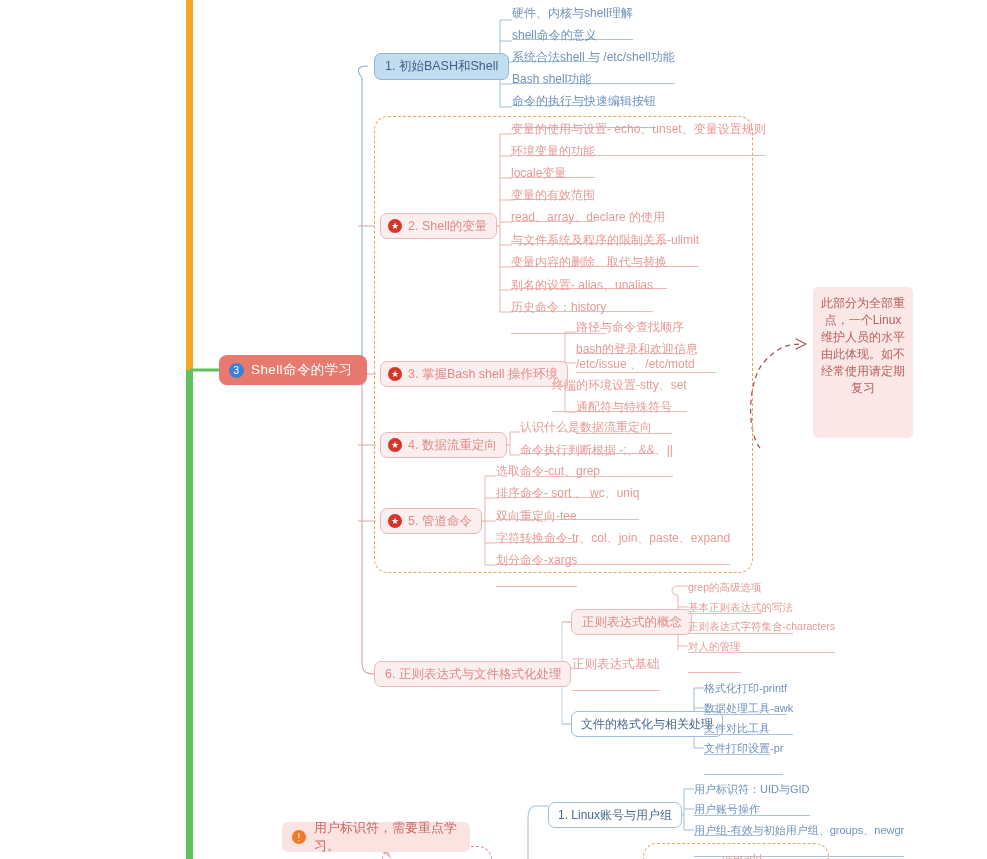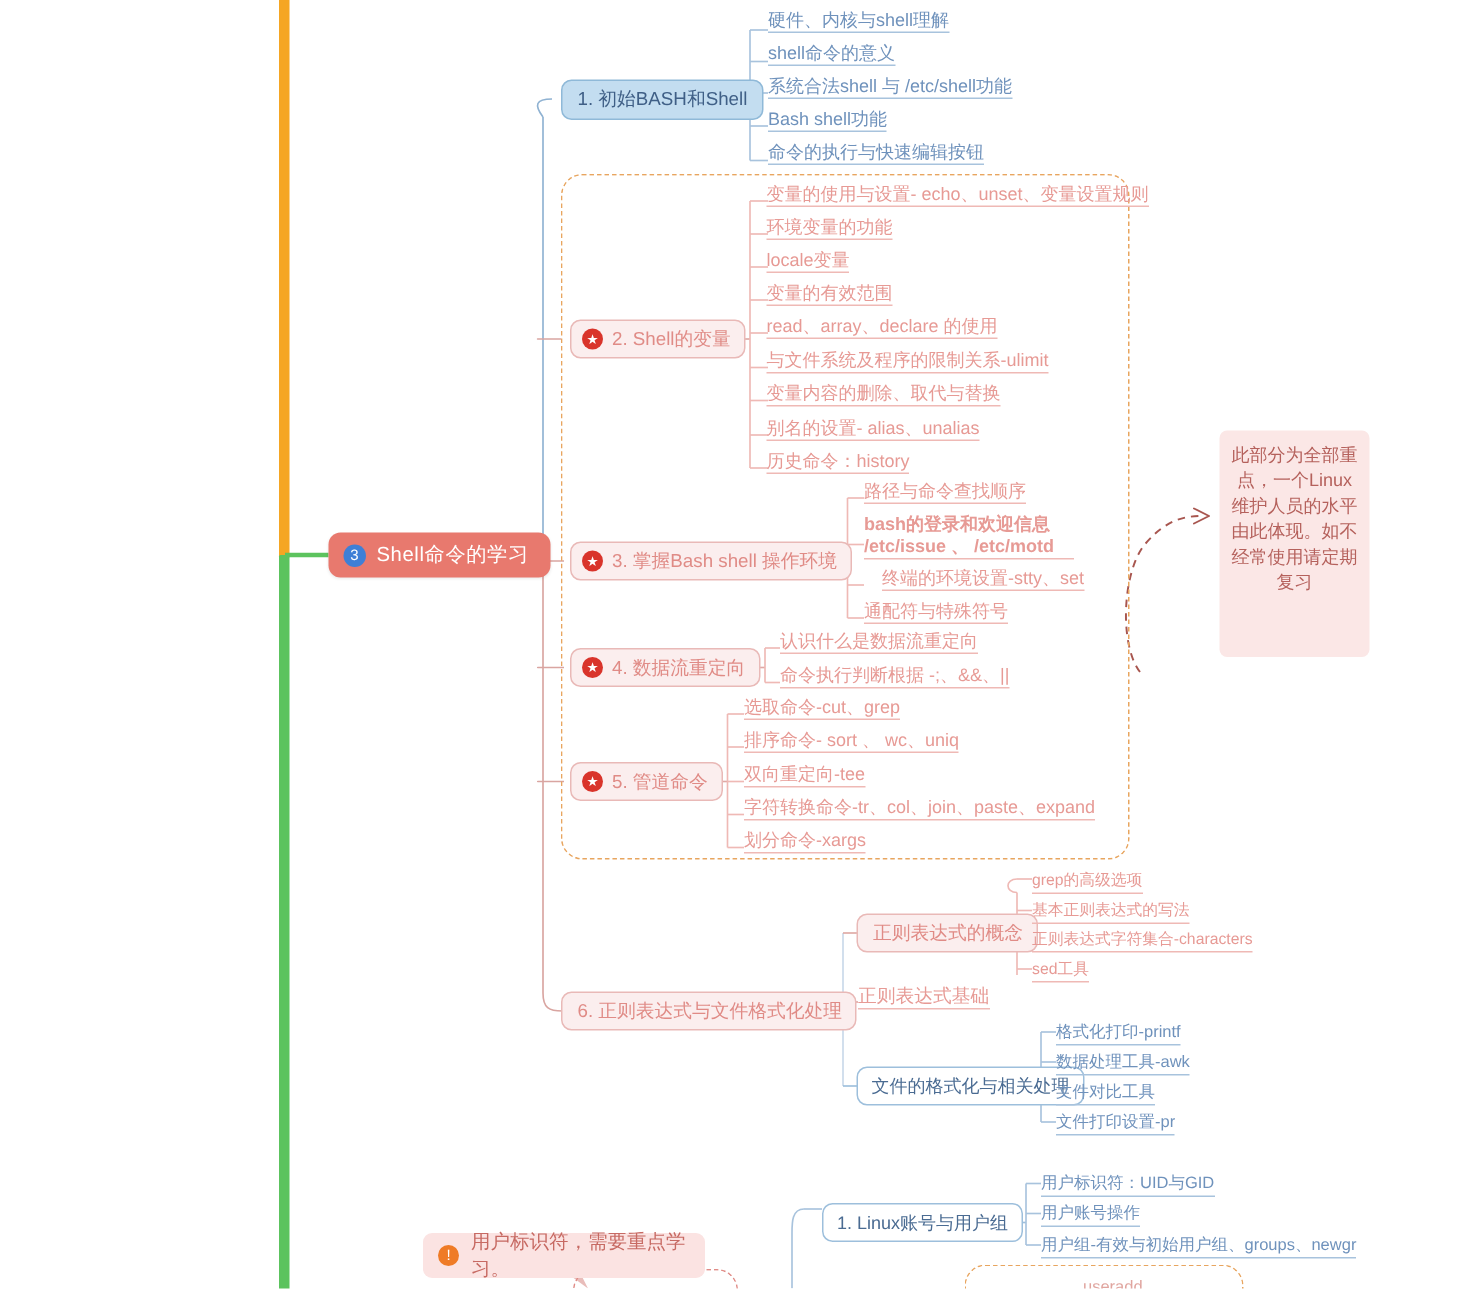--- a/index.html
+++ b/index.html
@@ -48,27 +48,27 @@
     height:26px;padding:0 9px 0 7px;font-size:12.5px;
   }
   .node-pink.wide{font-size:12.5px;}
   .star-badge{
     width:14px;height:14px;border-radius:50%;background:#d9342b;color:#ffffff;
     font-size:9px;line-height:1;display:flex;align-items:center;justify-content:center;
     margin-right:6px;flex:0 0 auto;
   }
   
   .leaf{
-    position:absolute;white-space:nowrap;font-size:12px;padding-bottom:0;
+    position:absolute;white-space:nowrap;font-size:12px;padding-bottom:18px;
     border-bottom:1px solid currentColor;line-height:15px;
   }
   .leaf.blue{color:#6f92bc;border-bottom-color:#a8c3dd;}
   .leaf.pink{color:#e79a95;border-bottom-color:#efb9b5;}
   .leaf.noline{border-bottom:none;}
-  .leaf.two{white-space:normal;line-height:15px;border-bottom:none;font-weight:bold;}
+  .leaf.two{white-space:normal;line-height:15px;border-bottom:none;}
   .leaf.two .ln{display:block;border-bottom:1px solid #efb9b5;}
 
   
   .frame-dashed{
     position:absolute;border:1.5px dashed #e8a55f;border-radius:14px;box-sizing:border-box;
   }
   .frame-dashed-pink{
     position:absolute;border:1.5px dashed #e08b86;border-radius:14px;box-sizing:border-box;
   }
 
@@ -222,21 +222,21 @@
   <div class="leaf pink" style="left:511px;top:300px;">历史命令：history</div>
 
   <div class="node node-pink" style="left:380px;top:361px;">
     <span class="star-badge">★</span>
     <span>3. 掌握Bash shell 操作环境</span>
   </div>
   <div class="leaf pink" style="left:576px;top:320px;">路径与命令查找顺序</div>
   <div class="leaf pink two" style="left:576px;top:342px;width:140px;">
     <span class="ln">bash的登录和欢迎信息 /etc/issue 、 /etc/motd</span>
   </div>
-  <div class="leaf pink" style="left:588px;top:378px;">终端的环境设置-stty、set</div>
+  <div class="leaf pink" style="left:552px;top:378px;">终端的环境设置-stty、set</div>
   <div class="leaf pink" style="left:576px;top:400px;">通配符与特殊符号</div>
 
   <div class="node node-pink" style="left:380px;top:432px;">
     <span class="star-badge">★</span>
     <span>4. 数据流重定向</span>
   </div>
   <div class="leaf pink" style="left:520px;top:420px;">认识什么是数据流重定向</div>
   <div class="leaf pink" style="left:520px;top:443px;">命令执行判断根据 -;、&amp;&amp;、||</div>
 
   <div class="node node-pink" style="left:380px;top:508px;">
@@ -252,21 +252,21 @@
   <div class="node node-pink wide" style="left:374px;top:661px;padding-left:10px;">
     <span>6. 正则表达式与文件格式化处理</span>
   </div>
 
   <div class="node node-pink" style="left:571px;top:609px;padding-left:10px;">
     <span>正则表达式的概念</span>
   </div>
   <div class="leaf pink" style="left:688px;top:580px;font-size:10.5px;">grep的高级选项</div>
   <div class="leaf pink" style="left:688px;top:600px;font-size:10.5px;">基本正则表达式的写法</div>
   <div class="leaf pink" style="left:688px;top:619px;font-size:10.5px;">正则表达式字符集合-characters</div>
-  <div class="leaf pink" style="left:688px;top:639px;font-size:10.5px;">sed工具</div>
+  <div class="leaf pink" style="left:688px;top:639px;font-size:10.5px;">对人的管理</div>
 
   <div class="leaf pink" style="left:572px;top:657px;font-size:12.5px;">正则表达式基础</div>
 
   <div class="node node-blue-outline" style="left:571px;top:711px;">
     <span>文件的格式化与相关处理</span>
   </div>
   <div class="leaf blue" style="left:704px;top:681px;font-size:11px;">格式化打印-printf</div>
   <div class="leaf blue" style="left:704px;top:701px;font-size:11px;">数据处理工具-awk</div>
   <div class="leaf blue" style="left:704px;top:721px;font-size:11px;">文件对比工具</div>
   <div class="leaf blue" style="left:704px;top:741px;font-size:11px;">文件打印设置-pr</div>

